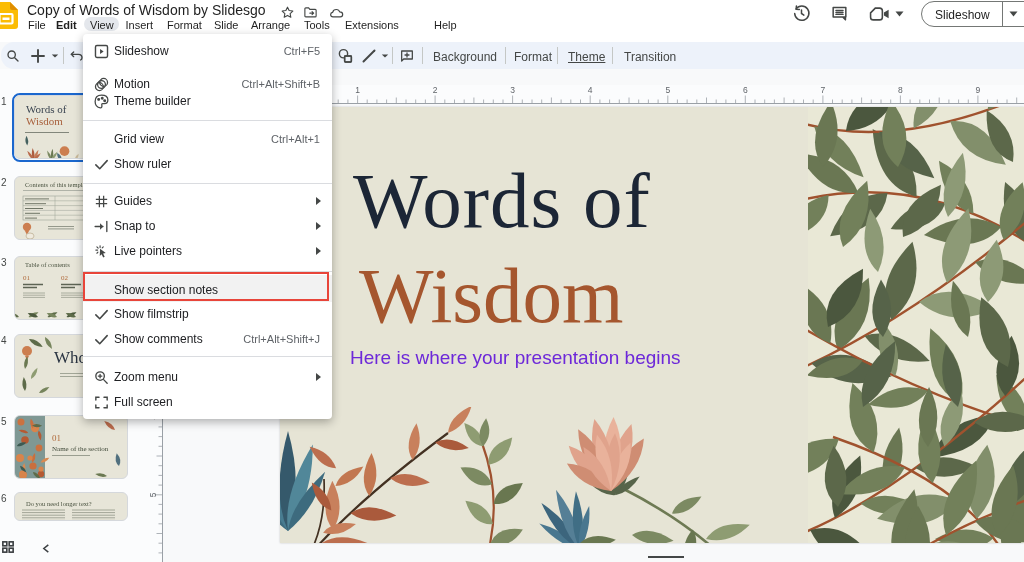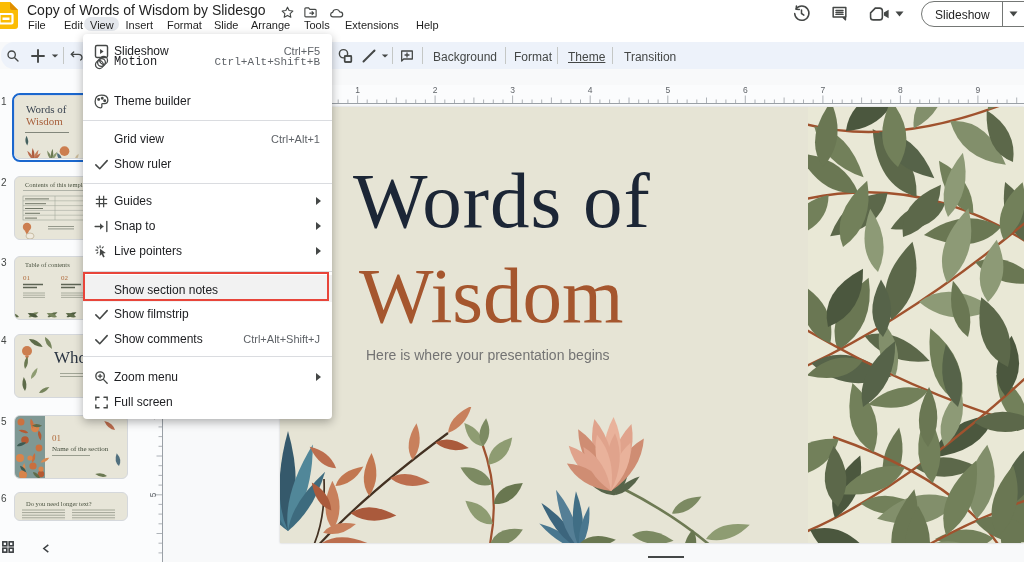--- a/index.html
+++ b/index.html
@@ -54,29 +54,29 @@
 <div class="abs" style="left:921px;top:1px;width:120px;height:26px;border:1px solid #747775;border-radius:14px;background:#ffffff;"></div>
 <div class="abs" style="left:935px;top:7.5px;font-size:12px;color:#1f1f1f;">Slideshow</div>
 <div class="abs" style="left:1002px;top:2px;width:1px;height:24px;background:#747775;"></div>
 <svg class="abs" style="left:1009px;top:11px;" width="9" height="6" viewBox="0 0 9 6">
     <path d="M0.5 0.5 L8.5 0.5 L4.5 5.5 Z" fill="#444746"></path>
   </svg>
 
 <div class="abs" style="left:83.5px;top:17px;width:35.5px;height:13.5px;background:#e4e7ec;border-radius:7px;"></div>
 <div class="abs" style="top:18.5px;left:0;width:470px;height:13px;font-size:11px;color:#1f1f1f;">
   <span class="abs" style="left:28px;">File</span>
-  <span class="abs" style="left:64px;">Edit</span>
+  <span class="abs" style="left:56px;font-weight:bold;">Edit</span>
   <span class="abs" style="left:90px;">View</span>
   <span class="abs" style="left:125.5px;">Insert</span>
   <span class="abs" style="left:167px;">Format</span>
   <span class="abs" style="left:214px;">Slide</span>
   <span class="abs" style="left:251px;text-align:right;">Arrange</span>
   <span class="abs" style="left:304px;">Tools</span>
   <span class="abs" style="left:345px;">Extensions</span>
-  <span class="abs" style="left:416px;">Help</span>
+  <span class="abs" style="left:434px;">Help</span>
 </div>
 
 <div class="abs" style="left:1px;top:42px;width:1023px;height:27px;background:#edf2fa;border-radius:13px 0 0 13px;"></div>
 
 <svg class="abs" style="left:5px;top:48px;" width="16" height="16" viewBox="0 0 24 24" fill="none" stroke="#444746" stroke-width="2">
     <circle cx="10" cy="10" r="5.5"></circle>
     <path d="M14.5 14.5 L19.5 19.5" stroke-linecap="round"></path>
   </svg>
 
 <svg class="abs" style="left:31px;top:49px;" width="14" height="14" viewBox="0 0 14 14" stroke="#444746" stroke-width="1.9">
@@ -363,21 +363,21 @@
       <path d="M0 0 Q27.1 -26.1 71.3 0 Q32.8 24.0 0 0 Z" fill="#6a7753" transform="translate(110.0 470.0) rotate(-90)"></path>
       <path d="M0 0 Q21.9 -19.6 57.6 0 Q26.5 18.1 0 0 Z" fill="#566349" transform="translate(75.0 230.0) rotate(-92)"></path>
       <path d="M0 0 Q24.2 -19.2 63.8 0 Q29.3 17.6 0 0 Z" fill="#566349" transform="translate(150.0 300.0) rotate(-101)"></path>
       <path d="M0 0 Q22.0 -20.3 58.0 0 Q26.7 18.6 0 0 Z" fill="#5c684a" transform="translate(205.0 55.0) rotate(-117)"></path>
       <path d="M0 0 Q25.1 -22.6 66.1 0 Q30.4 20.8 0 0 Z" fill="#6a7753" transform="translate(15.0 60.0) rotate(-83)"></path>
       <path d="M0 0 Q24.6 -24.0 64.6 0 Q29.7 22.0 0 0 Z" fill="#5c684a" transform="translate(95.0 130.0) rotate(-54)"></path>
     </svg>
 
   <div class="abs" style="left:73px;top:54px;font-family:'Liberation Serif',serif;font-size:79px;line-height:1;color:#1c2636;letter-spacing:1px;">Words of</div>
   <div class="abs" style="left:79px;top:149px;font-family:'Liberation Serif',serif;font-size:79px;line-height:1;color:#a5562e;letter-spacing:0;">Wisdom</div>
-  <div class="abs" style="left:86px;top:240.5px;font-size:14px;line-height:1;color:#737373;">Here is where your presentation begins</div>
+  <div class="abs" style="left:70px;top:240.5px;font-size:19px;line-height:1;color:#6d28d9;">Here is where your presentation begins</div>
 
   <svg class="abs" style="left:0;top:300px;" width="530" height="136" viewBox="0 0 530 136">
       <path d="M0 0 Q31.2 -13.9 82.0 0 Q37.7 12.8 0 0 Z" fill="#3d6b7e" transform="translate(8.0 124.0) rotate(-122)"></path>
       <path d="M0 0 Q36.5 -16.3 96.0 0 Q44.2 15.0 0 0 Z" fill="#487c90" transform="translate(8.0 124.0) rotate(-106)"></path>
       <path d="M0 0 Q38.0 -17.0 100.0 0 Q46.0 15.6 0 0 Z" fill="#35596b" transform="translate(8.0 124.0) rotate(-90)"></path>
       <path d="M0 0 Q34.2 -15.3 90.0 0 Q41.4 14.1 0 0 Z" fill="#518799" transform="translate(8.0 124.0) rotate(-74)"></path>
       <path d="M0 0 Q26.6 -11.9 70.0 0 Q32.2 10.9 0 0 Z" fill="#3d6b7e" transform="translate(8.0 124.0) rotate(-58)"></path>
       <path d="M28 150 Q75 95 168 26" fill="none" stroke="#433122" stroke-width="2.2"></path>
       <path d="M28 150 Q46 118 44 72" fill="none" stroke="#433122" stroke-width="1.7"></path>
       <path d="M0 0 Q19.8 -15.6 52.0 0 Q23.9 14.4 0 0 Z" fill="#bc6e4e" transform="translate(37.9 138.9) rotate(-2)"></path>
@@ -608,21 +608,21 @@
     .msep { position:absolute; left:0; width:249px; height:1px; background:#dadce0; }
   </style>
   <div class="mi" style="top:5px;">
       <svg class="ic" viewBox="0 0 24 24" fill="none" stroke="#444746" stroke-width="2">
         <rect x="3.5" y="3.5" width="17" height="17" rx="2"></rect>
         <path d="M10 8.5 L15 12 L10 15.5 Z" fill="#444746" stroke="none"></path>
       </svg>
       <span class="tx">Slideshow</span>
       <span class="sc">Ctrl+F5</span>
     </div>
-  <div class="mi" style="top:16px;font-family:Liberation Mono, monospace;">
+  <div class="mi" style="top:38px;">
       <svg class="ic" viewBox="0 0 24 24" fill="none" stroke="#444746" stroke-width="1.8">
         <circle cx="9" cy="15" r="5.5"></circle>
         <circle cx="12" cy="12" r="5.5"></circle>
         <circle cx="15" cy="9" r="5.5"></circle>
       </svg>
       <span class="tx">Motion</span>
       <span class="sc">Ctrl+Alt+Shift+B</span>
     </div>
   <div class="mi" style="top:55px;padding-left:48px;">
       <svg class="ic" viewBox="0 0 24 24" fill="none" stroke="#444746" stroke-width="1.8">

